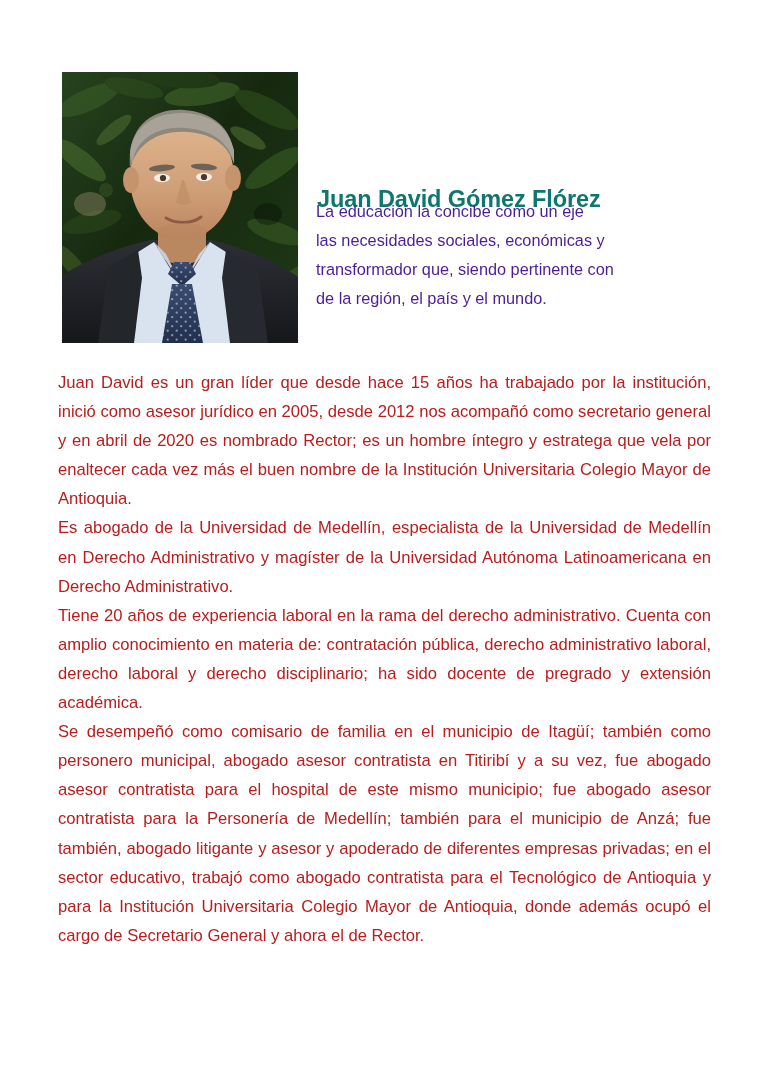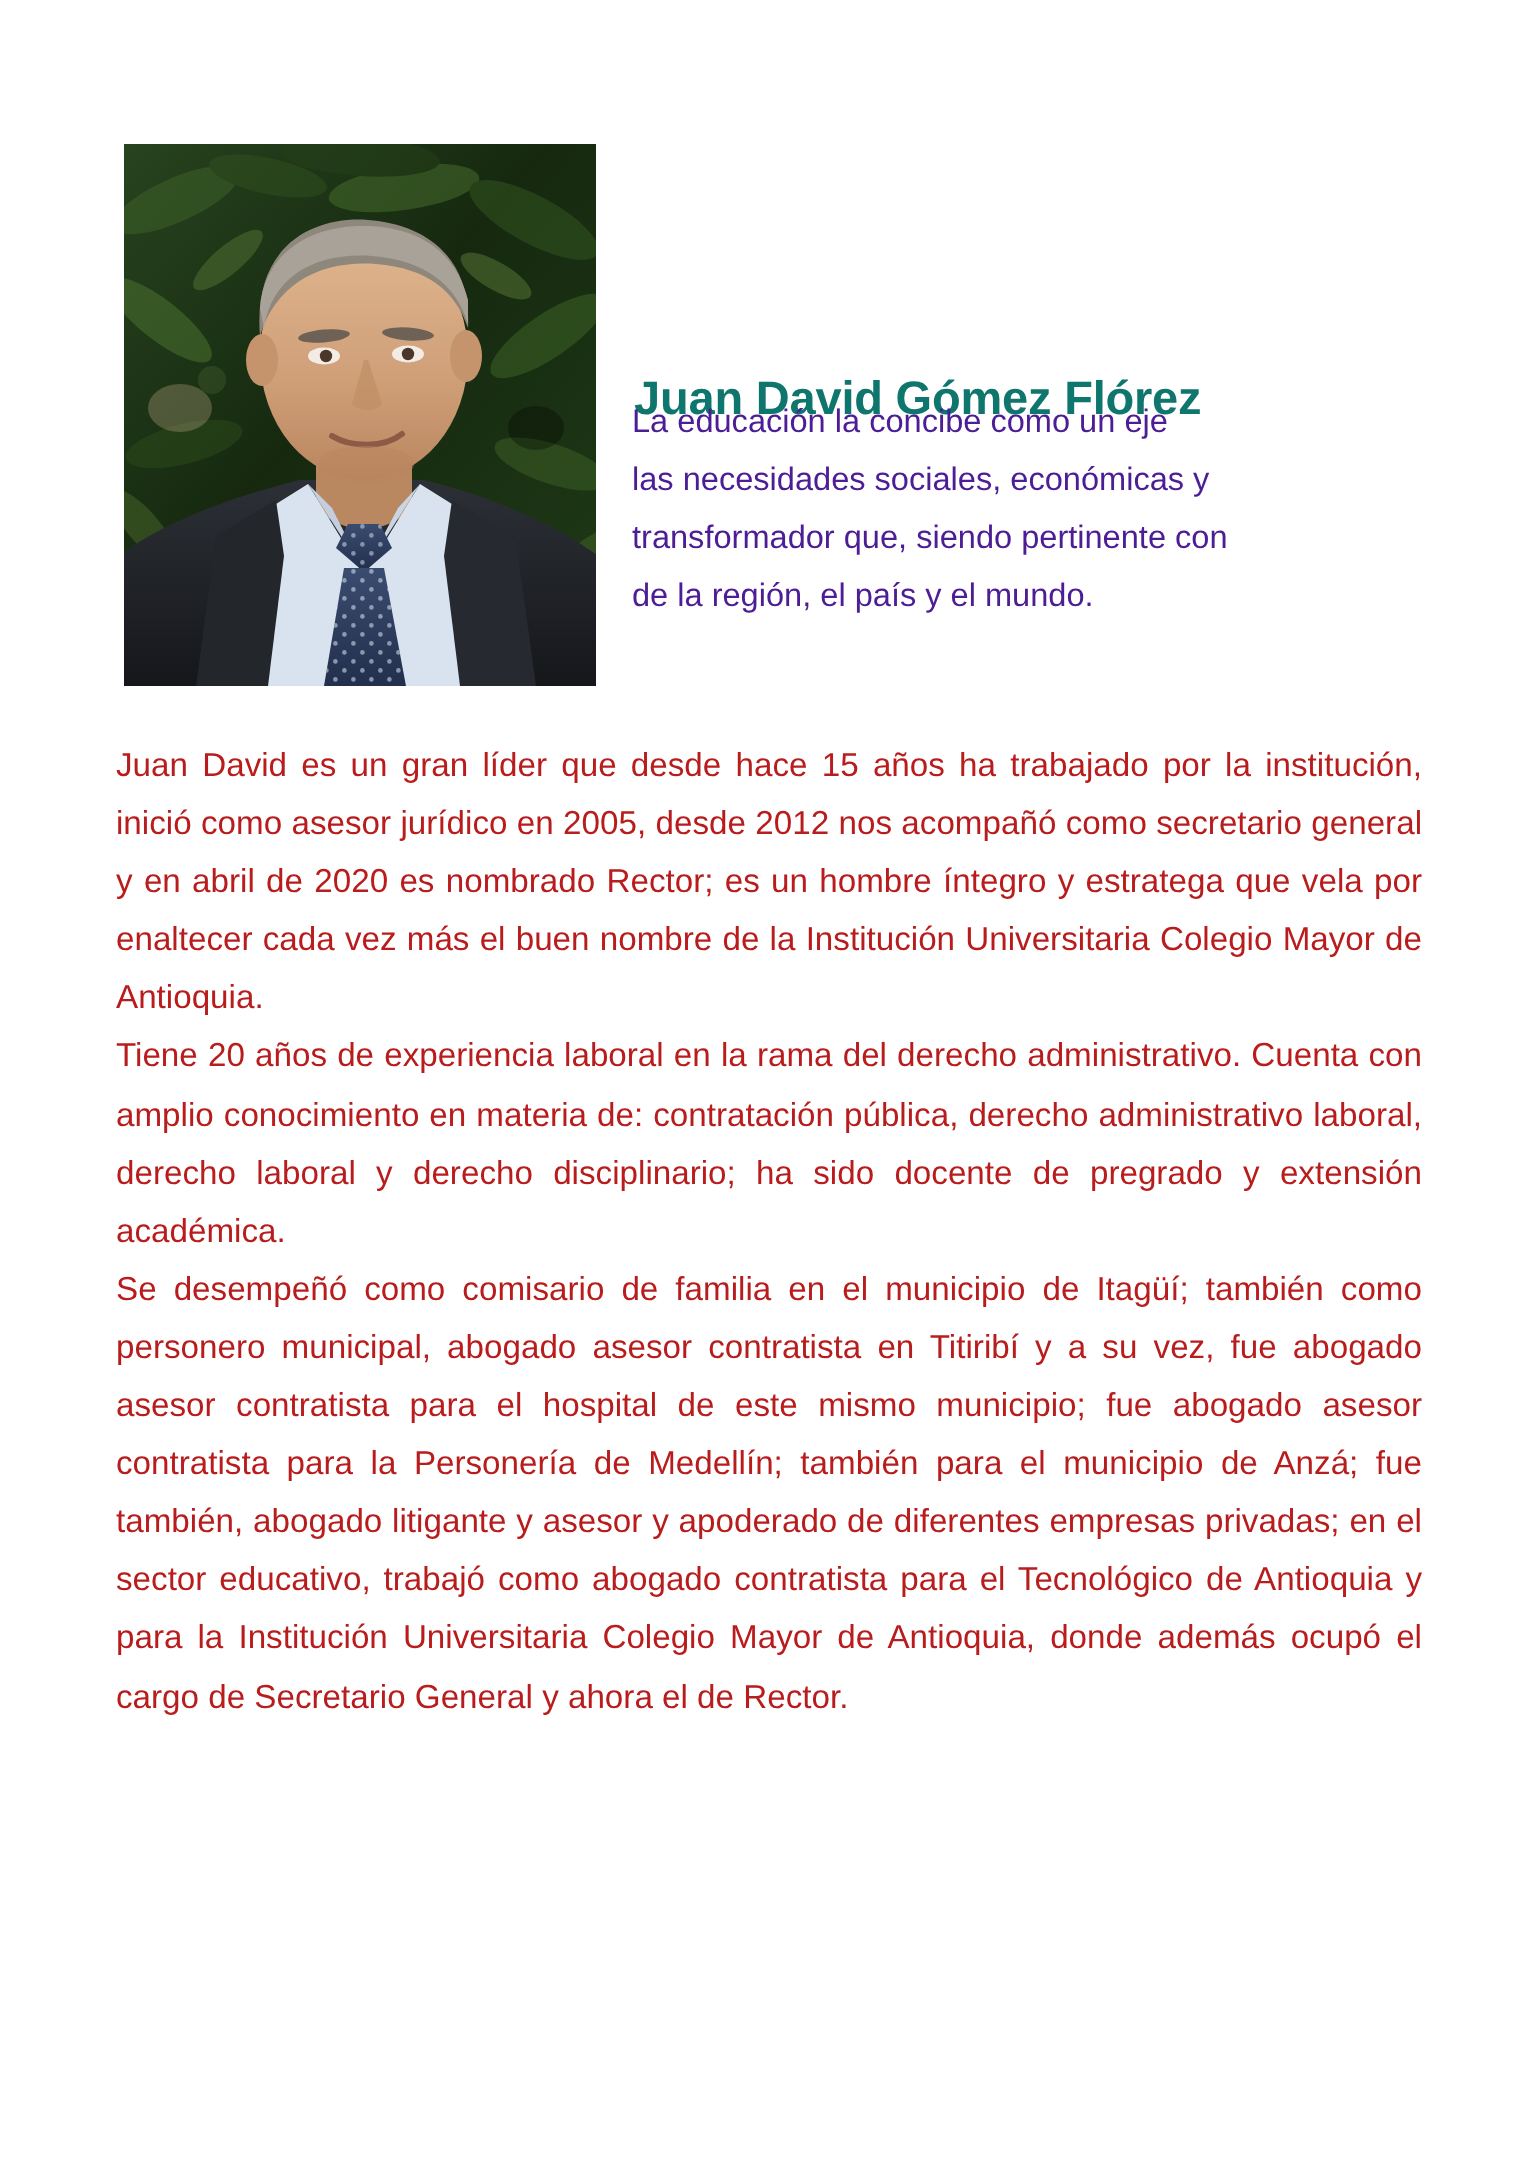--- a/index.html
+++ b/index.html
@@ -192,17 +192,18 @@
     <div class="quote">
       <div>La educación la concibe como un eje</div>
       <div>las necesidades sociales, económicas y</div>
       <div>transformador que, siendo pertinente con</div>
       <div class="lastline">de la región, el país y el mundo.</div>
     </div>
   </div>
 
   <div class="body-copy">
     <p>Juan David es un gran líder que desde hace 15 años ha trabajado por la institución, inició como asesor jurídico en 2005, desde 2012 nos acompañó como secretario general y en abril de 2020 es nombrado Rector; es un hombre íntegro y estratega que vela por enaltecer cada vez más el buen nombre de la Institución Universitaria Colegio Mayor de Antioquia.</p>
+    <p>Es abogado de la Universidad de Medellín, especialista de la Universidad de Medellín en Derecho Administrativo y magíster de la Universidad Autónoma Latinoamericana en Derecho Administrativo.</p>
     <p>Tiene 20 años de experiencia laboral en la rama del derecho administrativo. Cuenta con amplio conocimiento en materia de: contratación pública, derecho administrativo laboral, derecho laboral y derecho disciplinario; ha sido docente de pregrado y extensión académica.</p>
     <p>Se desempeñó como comisario de familia en el municipio de Itagüí; también como personero municipal, abogado asesor contratista en Titiribí y a su vez, fue abogado asesor contratista para el hospital de este mismo municipio; fue abogado asesor contratista para la Personería de Medellín; también para el municipio de Anzá; fue también, abogado litigante y asesor y apoderado de diferentes empresas privadas; en el sector educativo, trabajó como abogado contratista  para el Tecnológico de Antioquia y para la Institución Universitaria Colegio Mayor de Antioquia, donde además ocupó el cargo de Secretario General y ahora el de Rector.</p>
   </div>
 
 </div>
 
 </body></html>

